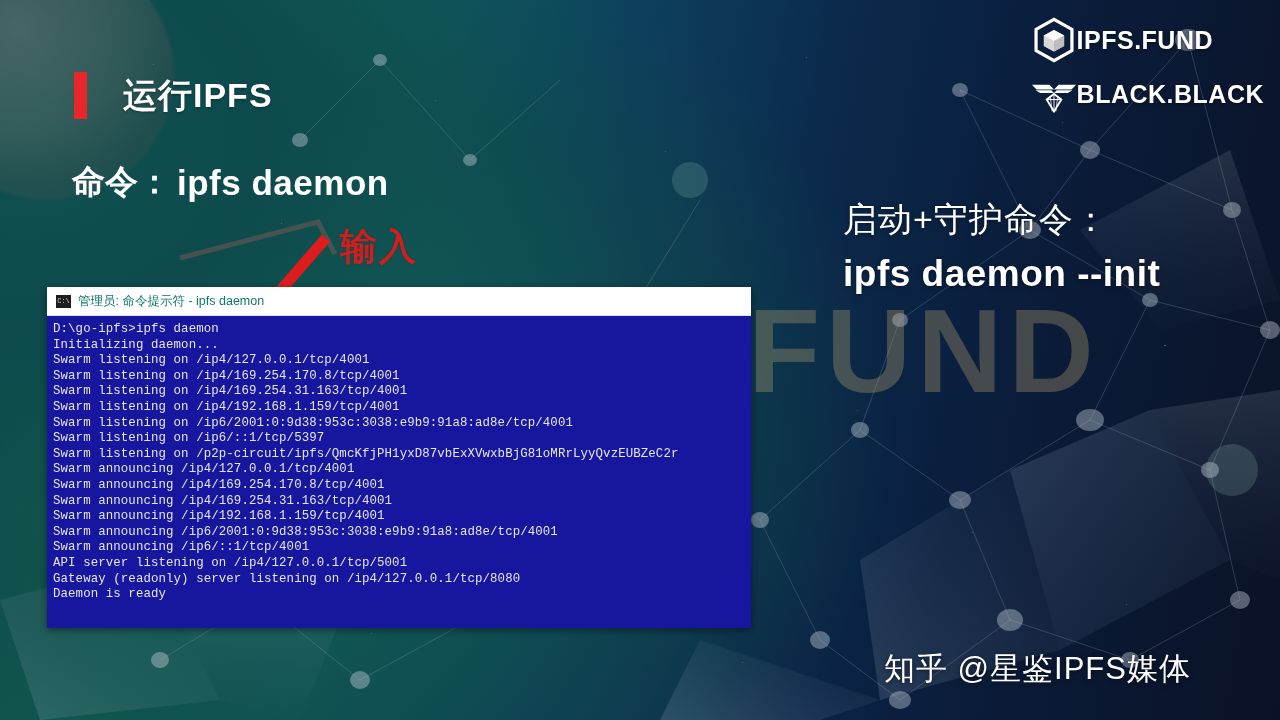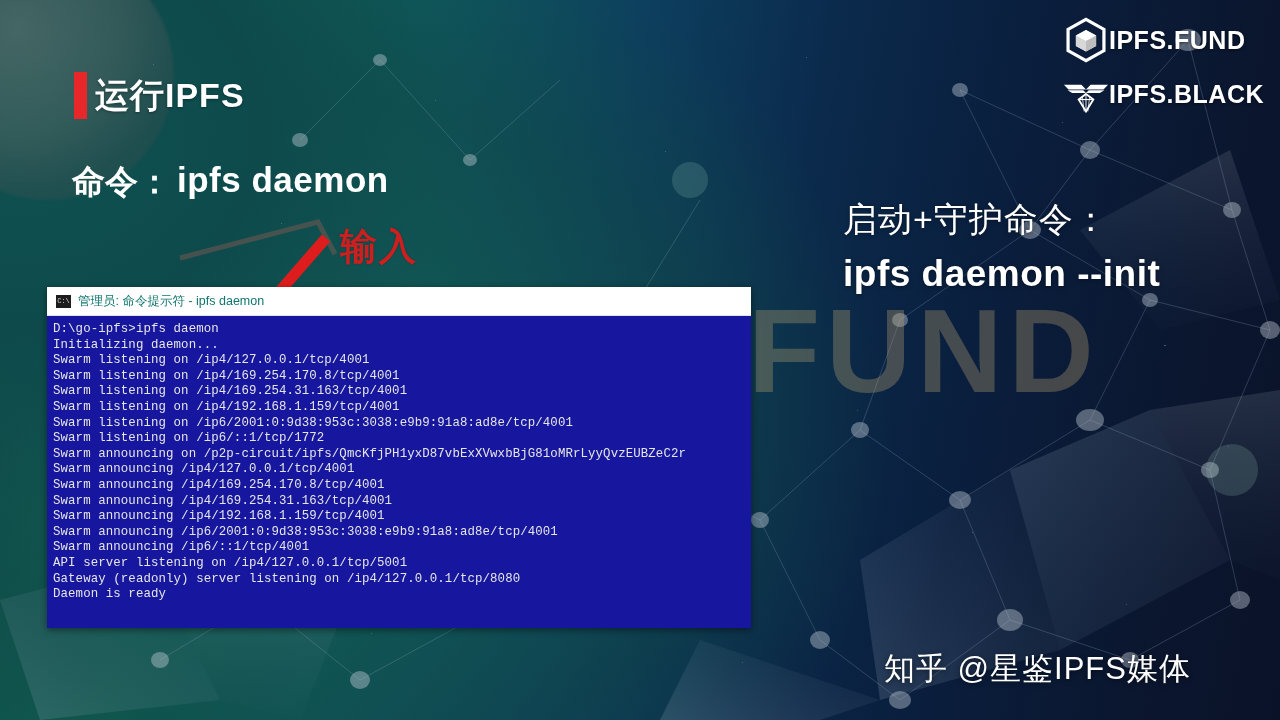--- a/index.html
+++ b/index.html
@@ -64,32 +64,32 @@
     letter-spacing:6px;
     color:rgba(186,160,110,0.34);
     line-height:1;
     user-select:none;
     font-family:"Liberation Sans", sans-serif;
   }
 
   
   .heading-row {
     position:absolute; left:74px; top:72px;
-    display:flex; align-items:center; gap:8px;
+    display:flex; align-items:center; gap:36px;
   }
   .heading-bar { width:13px; height:47px; background:#e8272b; }
   .heading-text {
     color:#ffffff; font-size:34px; font-weight:bold;
     letter-spacing:1px;
     text-shadow:0 1px 3px rgba(0,0,0,.35);
   }
 
   .cmd-line {
     position:absolute; left:72px; top:160px;
-    display:flex; align-items:flex-start;
+    display:flex; align-items:center;
   }
   .cmd-label { color:#ffffff; font-size:33px; font-weight:bold; letter-spacing:0px; }
   .cmd-value { color:#ffffff; font-size:35px; font-weight:bold; margin-left:6px; letter-spacing:.5px; }
 
   
   .annot-text {
     position:absolute; left:340px; top:222px;
     color:#cc1f1f; font-size:37px; font-weight:bold;
     letter-spacing:2px;
     text-shadow:0 0 2px rgba(0,0,0,.25);
@@ -286,22 +286,22 @@
       <div class="term-title">管理员: 命令提示符 - ipfs  daemon</div>
     </div>
     <div class="term-body">
       <div class="term-line">D:\go-ipfs&gt;ipfs daemon</div>
       <div class="term-line">Initializing daemon...</div>
       <div class="term-line">Swarm listening on /ip4/127.0.0.1/tcp/4001</div>
       <div class="term-line">Swarm listening on /ip4/169.254.170.8/tcp/4001</div>
       <div class="term-line">Swarm listening on /ip4/169.254.31.163/tcp/4001</div>
       <div class="term-line">Swarm listening on /ip4/192.168.1.159/tcp/4001</div>
       <div class="term-line">Swarm listening on /ip6/2001:0:9d38:953c:3038:e9b9:91a8:ad8e/tcp/4001</div>
-      <div class="term-line">Swarm listening on /ip6/::1/tcp/1772</div>
-      <div class="term-line">Swarm announcing on /p2p-circuit/ipfs/QmcKfjPH1yxD87vbExXVwxbBjG81oMRrLyyQvzEUBZeC2r</div>
+      <div class="term-line">Swarm listening on /ip6/::1/tcp/5397</div>
+      <div class="term-line">Swarm listening on /p2p-circuit/ipfs/QmcKfjPH1yxD87vbExXVwxbBjG81oMRrLyyQvzEUBZeC2r</div>
       <div class="term-line">Swarm announcing /ip4/127.0.0.1/tcp/4001</div>
       <div class="term-line">Swarm announcing /ip4/169.254.170.8/tcp/4001</div>
       <div class="term-line">Swarm announcing /ip4/169.254.31.163/tcp/4001</div>
       <div class="term-line">Swarm announcing /ip4/192.168.1.159/tcp/4001</div>
       <div class="term-line">Swarm announcing /ip6/2001:0:9d38:953c:3038:e9b9:91a8:ad8e/tcp/4001</div>
       <div class="term-line">Swarm announcing /ip6/::1/tcp/4001</div>
       <div class="term-line">API server listening on /ip4/127.0.0.1/tcp/5001</div>
       <div class="term-line">Gateway (readonly) server listening on /ip4/127.0.0.1/tcp/8080</div>
       <div class="term-line">Daemon is ready</div>
     </div>
@@ -336,20 +336,20 @@
           <polygon points="90,42 56,42 50,48 80,48"></polygon>
         </g>
         <g>
           <polygon points="50,50 66,62 50,88 34,62" fill="none" stroke="#ffffff" stroke-width="4"></polygon>
           <line x1="34" y1="62" x2="66" y2="62" stroke="#ffffff" stroke-width="2.5"></line>
           <line x1="50" y1="50" x2="50" y2="88" stroke="#ffffff" stroke-width="2"></line>
           <line x1="42" y1="56" x2="46" y2="88" stroke="#ffffff" stroke-width="1.6"></line>
           <line x1="58" y1="56" x2="54" y2="88" stroke="#ffffff" stroke-width="1.6"></line>
         </g>
       </svg>
-      <div class="logo-label">IPFS.BLACK</div>
+      <div class="logo-label">BLACK.BLACK</div>
     </div>
 
   </div>
 
   <div class="watermark">知乎 @星鉴IPFS媒体</div>
 
 </div>
 
 </body></html>

